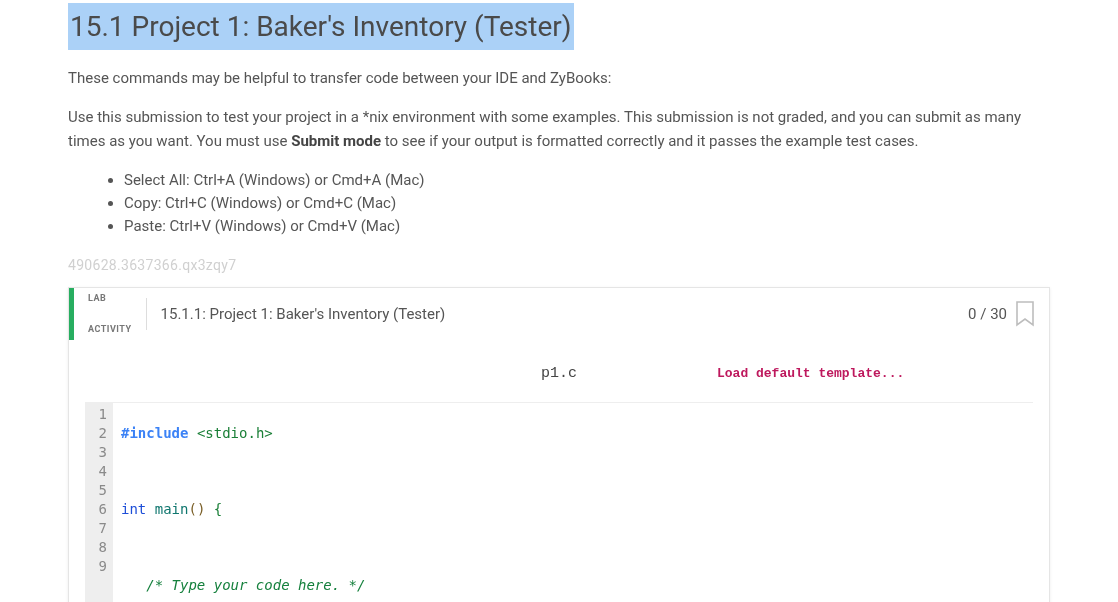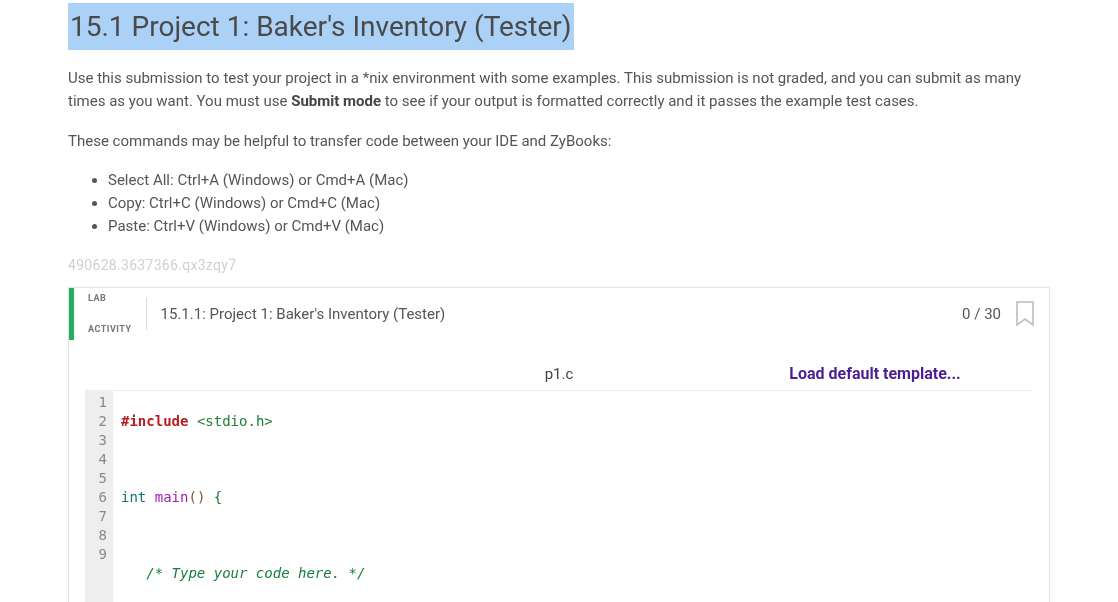--- a/index.html
+++ b/index.html
@@ -30,21 +30,21 @@
     line-height: 1.55;
     margin: 0 0 16px 0;
   }
   p.intro b { font-weight: 700; color: #444; }
   ul.shortcuts {
     margin: 0 0 18px 0;
     padding-left: 40px;
     font-size: 15px;
     color: #555;
   }
-  ul.shortcuts li { line-height: 1.55; }
+  ul.shortcuts li { line-height: 1.55; margin-left: 16px; }
   .meta {
     font-size: 14px;
     color: #d0d0d0;
     letter-spacing: .3px;
     margin-bottom: 14px;
   }
   .lab-card {
     background: #fff;
     border: 1px solid #e5e5e5;
     box-shadow: 0 1px 3px rgba(0,0,0,.08);
@@ -71,47 +71,49 @@
   }
   .lab-title {
     padding-left: 14px;
     font-size: 15px;
     color: #555;
     flex: 1;
   }
   .lab-score {
     font-size: 15px;
     color: #555;
-    padding-right: 14px;
+    padding-right: 8px;
     margin-left: 12px;
   }
   .bookmark {
     width: 20px;
     height: 26px;
     margin-right: 14px;
   }
   .lab-body { padding: 18px 16px 20px 16px; }
   .file-bar {
     display: flex;
     align-items: center;
     height: 32px;
+    margin-bottom: 12px;
+    font-family: Liberation Mono, monospace;
   }
   .file-spacer { flex: 1; }
   .file-name {
     font-size: 15px;
     color: #444;
     text-align: center;
     flex: 1;
   }
   .file-load {
     flex: 1;
-    text-align: center;
-    font-size: 16px;
+    text-align: left;
+    font-size: 13px;
     font-weight: 700;
-    color: #4c1d95;
+    color: #be185d;
     cursor: pointer;
   }
   .editor {
     display: flex;
     font-family: "Consolas", "Menlo", "Monaco", monospace;
     font-size: 14px;
     line-height: 19px;
     border-top: 1px solid #eee;
   }
   .gutter {
@@ -121,42 +123,42 @@
     padding: 2px 6px 2px 10px;
     user-select: none;
   }
   .gutter div { min-width: 12px; }
   .code {
     padding: 2px 8px;
     white-space: pre;
     flex: 1;
     color: #333;
   }
-  .kw-pre { color: #b91c1c; font-weight: 700; } 
+  .kw-pre { color: #3b82f6; font-weight: 700; } 
   .lt    { color: #1a7f37; }                    
-  .kw-ty { color: #0f766e; }                    
-  .fn    { color: #a21caf; }
+  .kw-ty { color: #1d4ed8; }                    
+  .fn    { color: #0f766e; }
   .pr    { color: #795E26; }                    
   .br    { color: #1a7f37; }                    
   .cm    { color: #15803d; font-style: italic; }
 </style>
 </head>
 <body>
 
 <div class="page">
 
   <h1 class="title">
     <span class="hl">15.1 Project 1: Baker's Inventory (Tester)</span>
   </h1>
 
+  <p class="intro">These commands may be helpful to transfer code between your IDE and ZyBooks:</p>
+
   <p class="intro">
     <span>Use this submission to test your project in a *nix environment with some examples. This submission is not graded, and you can submit as many times as you want. You must use </span><b>Submit mode</b><span> to see if your output is formatted correctly and it passes the example test cases.</span>
   </p>
-
-  <p class="intro">These commands may be helpful to transfer code between your IDE and ZyBooks:</p>
 
   <ul class="shortcuts">
     <li>Select All: Ctrl+A (Windows) or Cmd+A (Mac)</li>
     <li>Copy: Ctrl+C (Windows) or Cmd+C (Mac)</li>
     <li>Paste: Ctrl+V (Windows) or Cmd+V (Mac)</li>
   </ul>
 
   <div class="meta">490628.3637366.qx3zqy7</div>
 
   <div class="lab-card">

